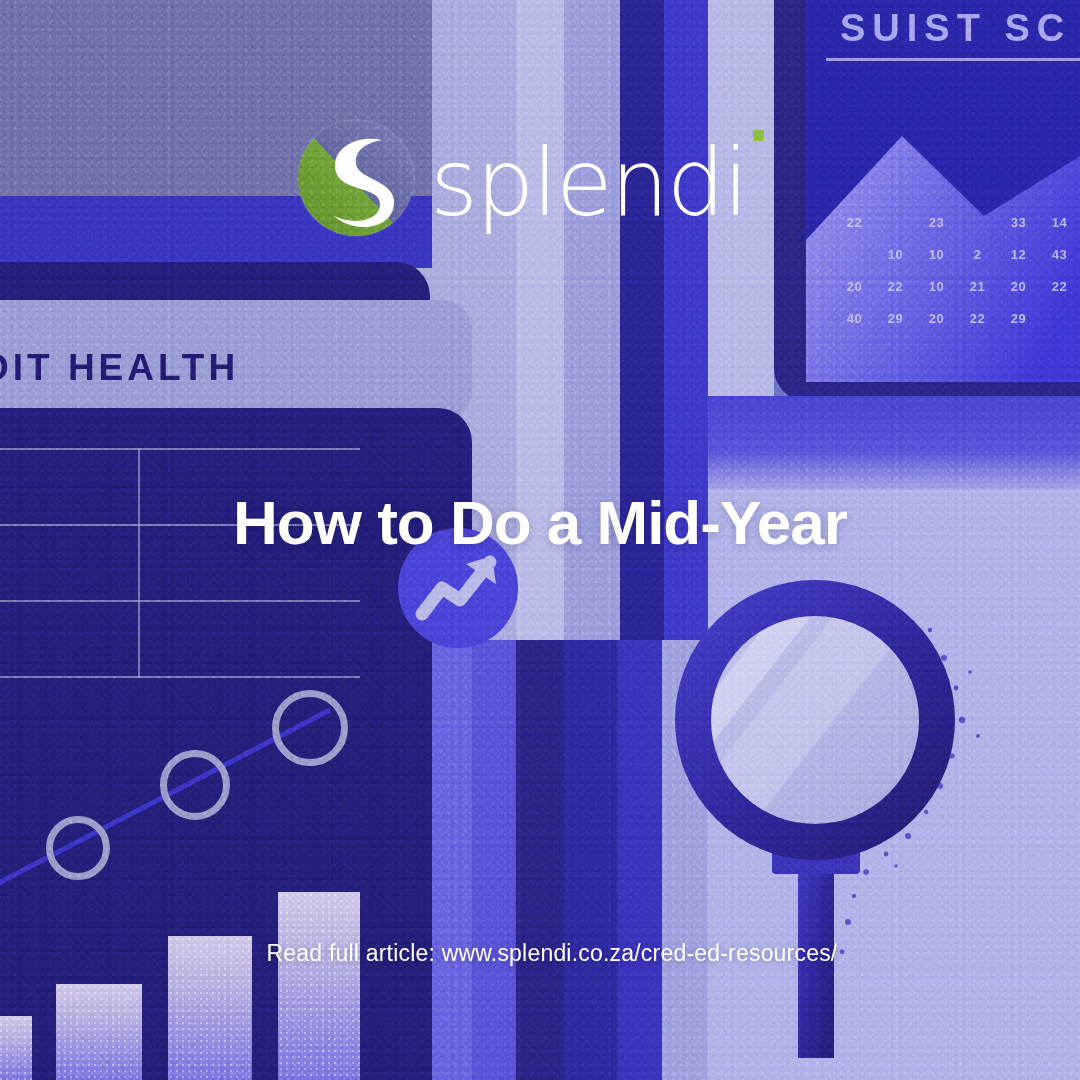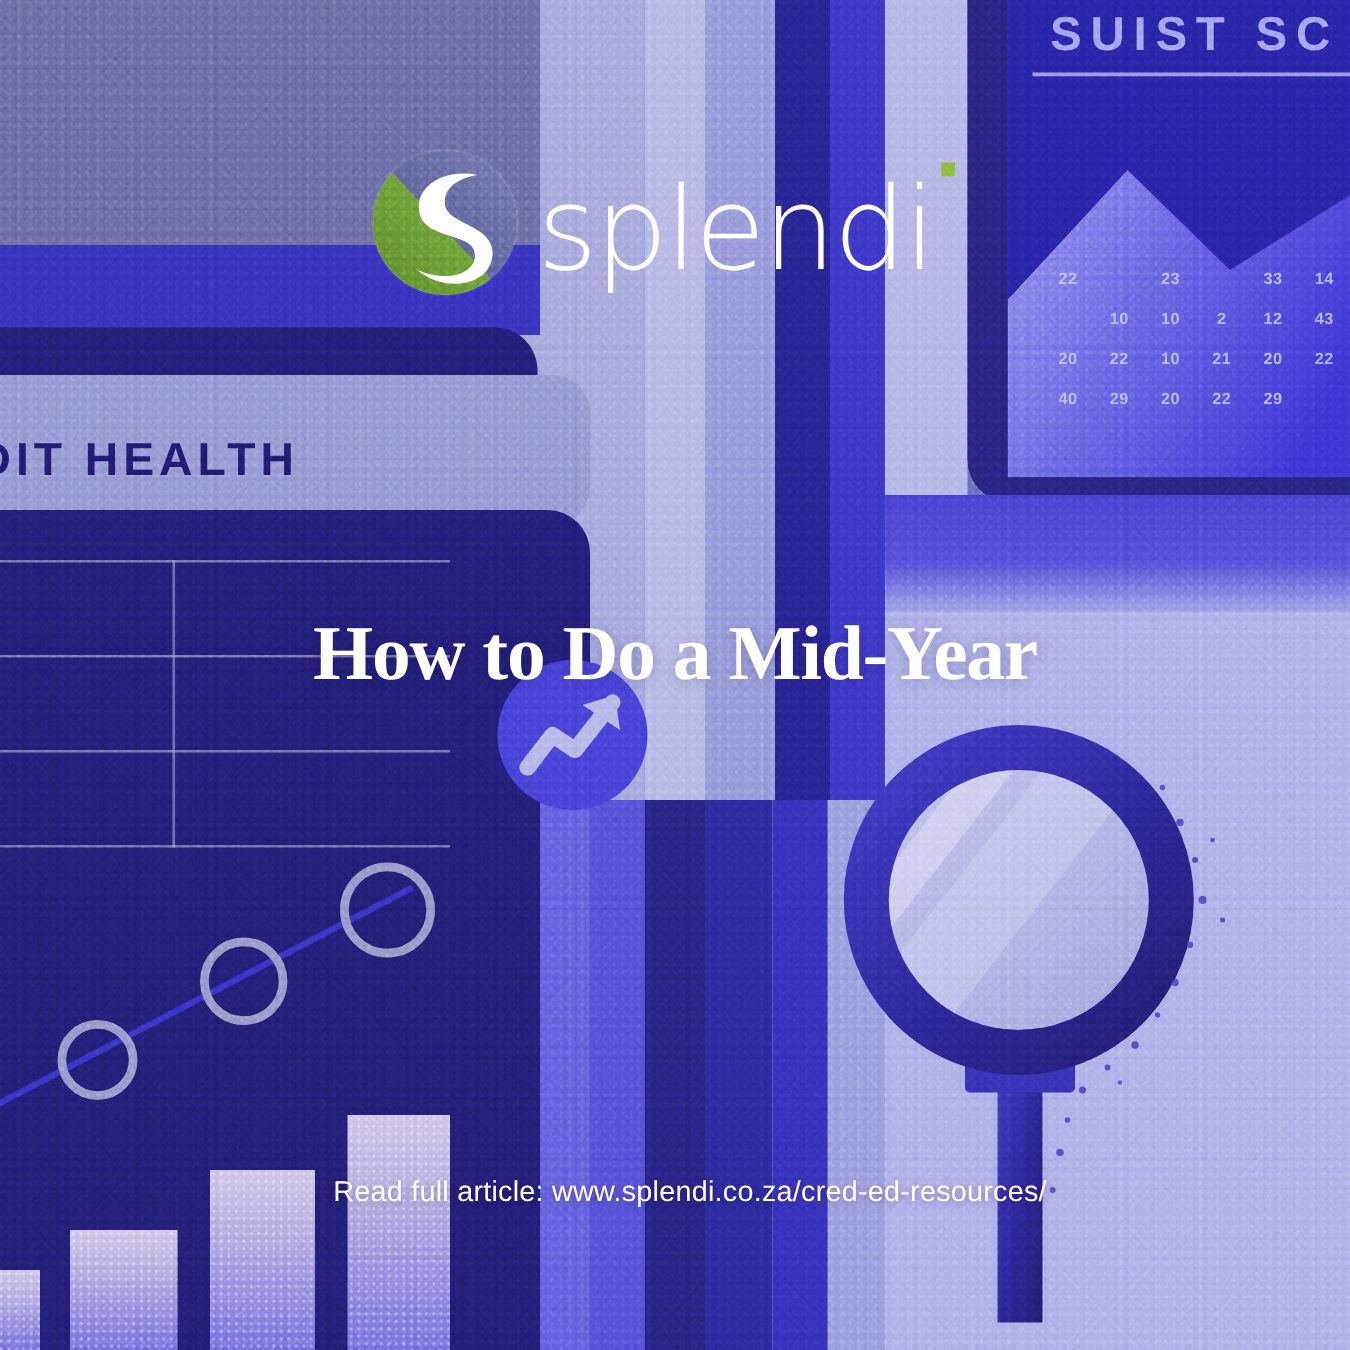--- a/index.html
+++ b/index.html
@@ -128,21 +128,21 @@
     text-align:right;
   }
   #logo-dot{position:absolute;width:11px;height:11px;background:#8cbf3f;right:4px;top:12px;}
 
   
   #headline{
     left:0;top:480px;width:1080px;text-align:center;
     color:#ffffff;font-weight:700;font-size:62px;line-height:86px;
     letter-spacing:-1px;text-shadow:0 2px 10px rgba(20,16,70,.22);
   }
-  #headline .hl{display:block;font-family:Liberation Serif, serif;}
+  #headline .hl{display:block;}
 
   
   #footer-text{
     left:12px;top:940px;width:1080px;text-align:center;
     color:#ffffff;font-size:23px;font-weight:400;letter-spacing:.2px;
     text-shadow:0 1px 6px rgba(20,16,70,.3);
   }
 </style>
 </head>
 <body>

